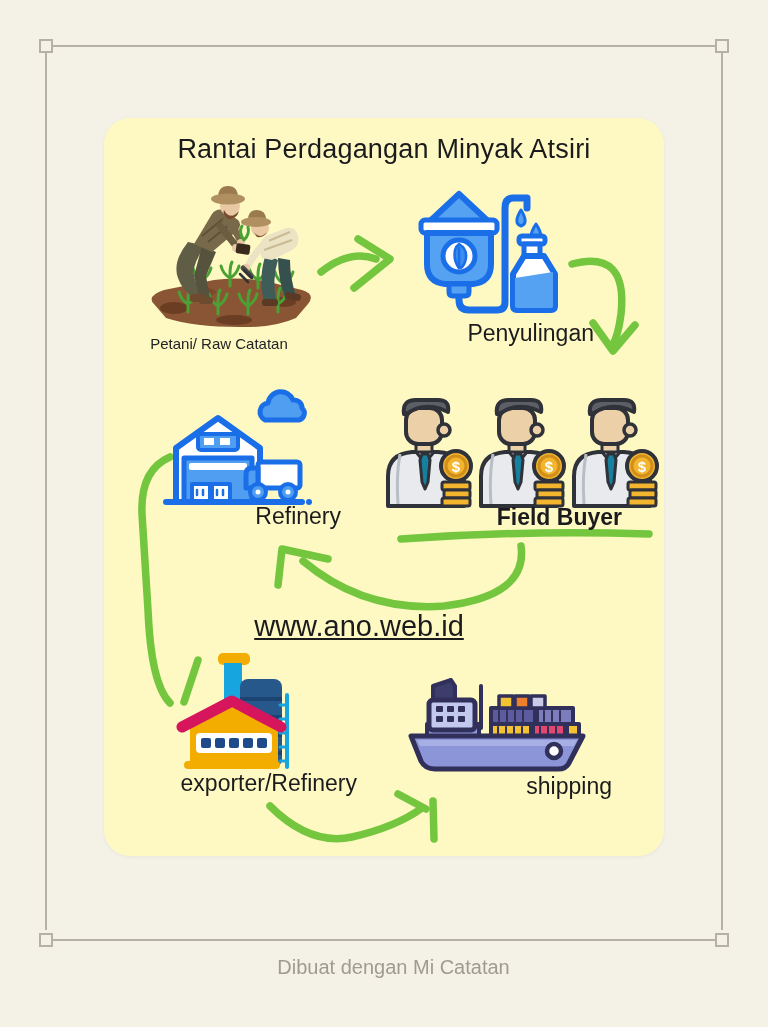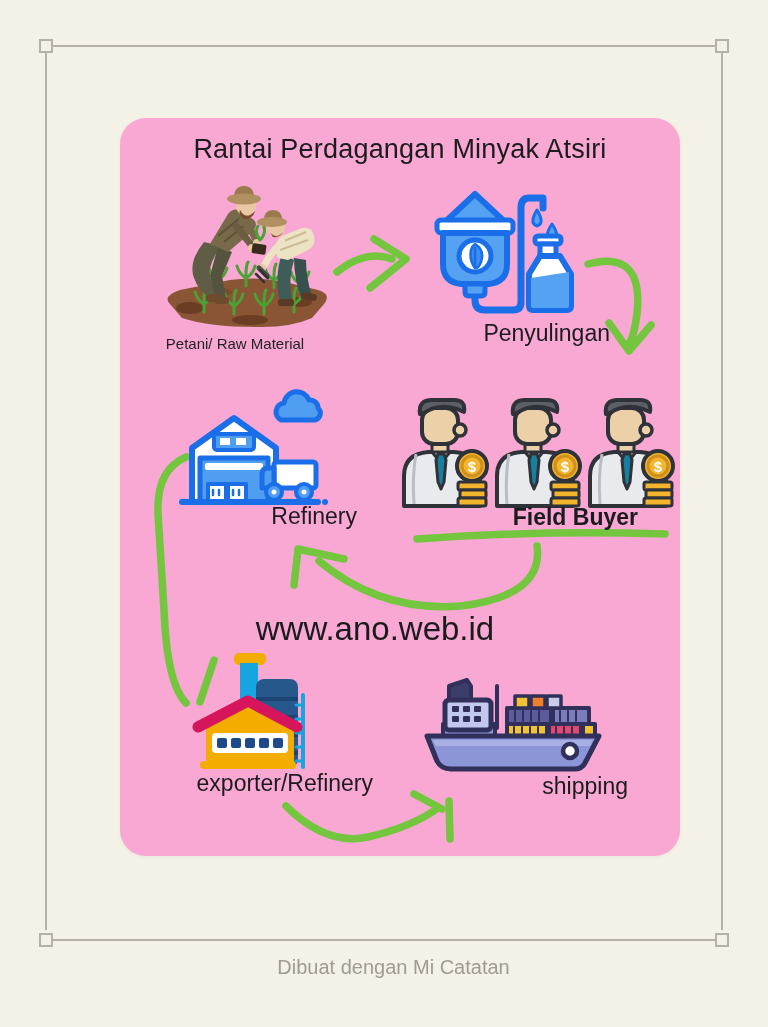--- a/index.html
+++ b/index.html
@@ -7,40 +7,39 @@
   body {
     position:relative;
     background:#f4f1e6;
     font-family:"Liberation Sans", sans-serif;
     color:#1d1d1f;
     overflow:hidden;
   }
   .frame-svg { position:absolute; left:0; top:0; width:768px; height:1027px; }
   .card {
     position:absolute; left:104px; top:118px; width:560px; height:738px;
-    background:#f9a8d4; border-radius:26px;
+    background:#fef9c3; border-radius:26px;
     box-shadow:0 1px 4px rgba(0,0,0,0.05);
-    margin-left:16px;
   }
   .title {
     position:absolute; top:16px; left:0; width:100%;
     text-align:center; font-size:27px; font-weight:500; letter-spacing:.2px;
     color:#1b1b1d;
   }
   .node-label {
     position:absolute; text-align:right; font-size:23px; font-weight:400;
     color:#1b1b1d; white-space:nowrap;
   }
   .small-label {
     position:absolute; text-align:center; font-size:15px; font-weight:400;
     color:#222327; white-space:nowrap;
   }
   .watermark {
     position:absolute; left:100px; top:492px; width:310px; text-align:center;
-    font-size:33px; font-weight:400; color:#1b1b1d; white-space:nowrap;
+    font-size:29px; font-weight:400; color:#1b1b1d; white-space:nowrap;text-decoration:underline;
   }
   .footer {
     position:absolute; top:956px; left:0; width:100%; text-align:center;
     font-size:20px; color:#a19b8f;padding-left:19px;
   }
   .icon-svg { position:absolute; }
   .arrows-svg { position:absolute; left:0; top:0; width:560px; height:738px; pointer-events:none; }
 </style>
 </head>
 <body>
@@ -155,21 +154,21 @@
       <path d="M122,62 Q110,74 104,86" stroke="#ece2c4" stroke-width="7" stroke-linecap="round" fill="none"></path>
       <circle cx="102" cy="88" r="4" fill="#e9c9a3"></circle>
       <path d="M99,88 L107,96" stroke="#4a4a4a" stroke-width="5" stroke-linecap="round"></path>
       <path d="M96,94 l8,8 M100,90 l8,8" stroke="#333333" stroke-width="2.5" stroke-linecap="round"></path>
       <circle cx="116" cy="48" r="9" fill="#e9c9a3"></circle>
       <path d="M110,52 Q116,60 123,52 Q120,58 113,57 Z" fill="#7a4a2e"></path>
       <path d="M104,40 Q104,30 113,30 Q122,30 122,40 Z" fill="#9a7a4e"></path>
       <ellipse cx="112" cy="42" rx="15" ry="5" fill="#b08f60"></ellipse>
     </g>
   </svg>
-  <div class="small-label" style="left:0px; top:217px; width:230px;">Petani/ Raw Material</div>
+  <div class="small-label" style="left:0px; top:217px; width:230px;">Petani/ Raw Catatan</div>
 
   <svg class="icon-svg" style="left:299px; top:62px;" width="168" height="140" viewBox="0 0 168 140">
     <g stroke="#1a6fe8" stroke-linejoin="round" stroke-linecap="round">
       <path d="M56,116 V120 Q56,130 66,130 H94 Q102,130 102,122 V28 Q102,18 110,18 H124 V28" fill="none" stroke-width="7"></path>
       <path d="M26,42 L56,14 L86,42 Z" fill="#55a2f2" stroke-width="6"></path>
       <rect x="18" y="40" width="76" height="13" rx="4" fill="#ffffff" stroke-width="5"></rect>
       <path d="M24,53 H88 V84 Q88,102 70,104 H42 Q24,102 24,84 Z" fill="#55a2f2" stroke-width="6"></path>
       <path d="M46,104 H66 V112 Q66,116 62,116 H50 Q46,116 46,112 Z" fill="#55a2f2" stroke-width="5"></path>
       <circle cx="56" cy="76" r="16" fill="#ffffff" stroke-width="5"></circle>
       <path d="M56,64 Q66,70 62,82 Q60,88 56,88 Q50,80 52,70 Q53,66 56,64 Z" fill="#3b8df0" stroke-width="2.5"></path>

